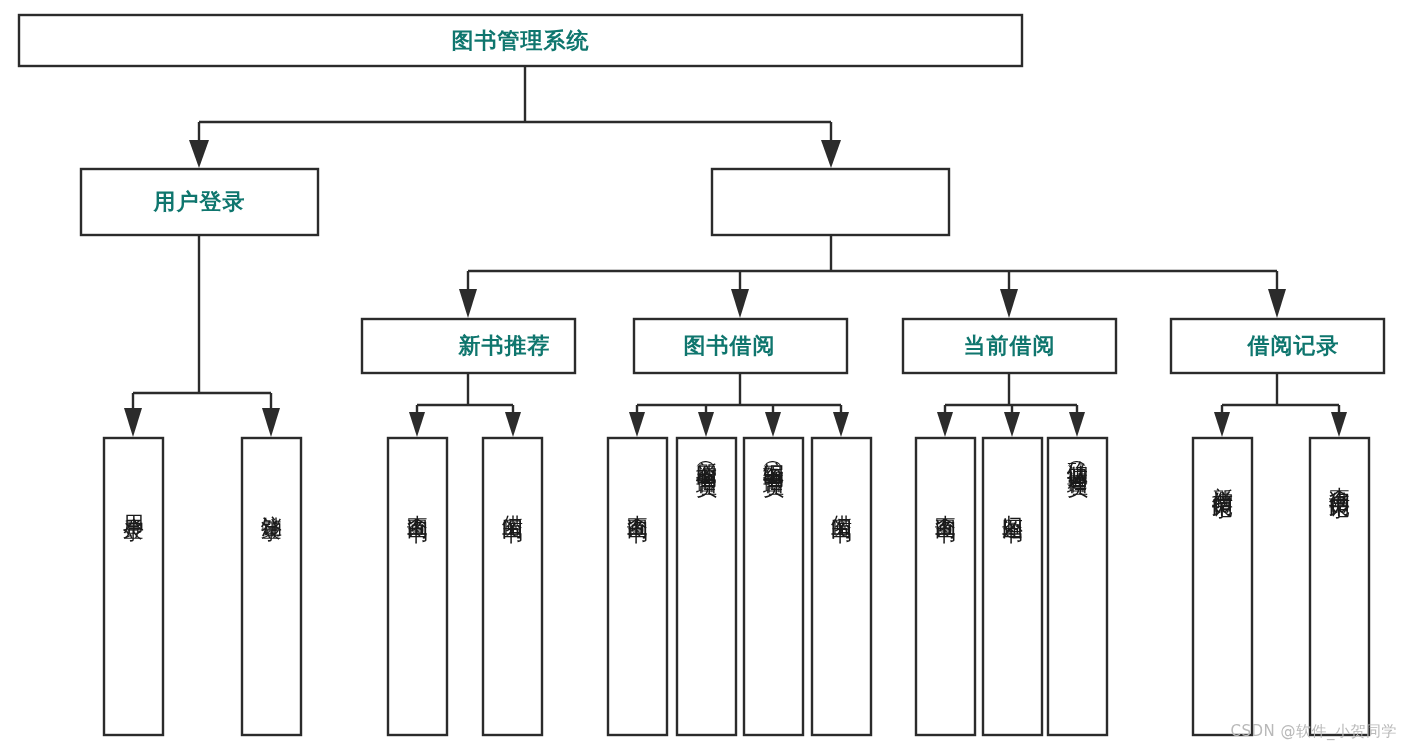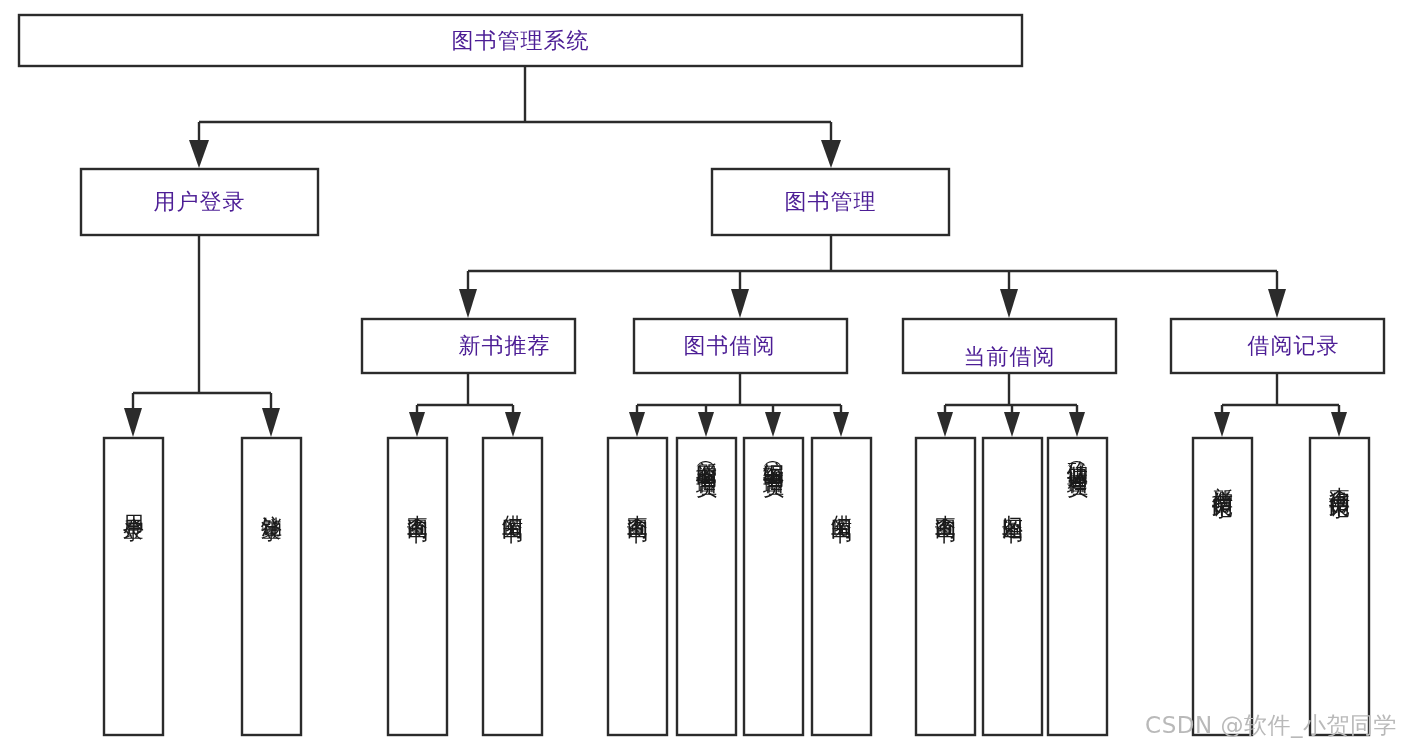--- a/index.html
+++ b/index.html
@@ -60,29 +60,30 @@
     white-space: nowrap;
   }
   .hlabel-wrap {
     position: absolute;
     display: flex;
     align-items: center;
     justify-content: center;
     pointer-events: none;
     font-family: "DejaVu Sans", "Liberation Sans", sans-serif;
     font-size: 22px;
-    color: #4c1d95;
+    color: #0f766e;
     letter-spacing: 1px;
+    font-weight: bold;
   }
   #watermark {
     position: absolute;
     right: 8px;
     bottom: 6px;
     font-family: "DejaVu Sans", "Liberation Sans", sans-serif;
-    font-size: 23px;
+    font-size: 15px;
     color: #b9b9b9;
     letter-spacing: 0.5px;
     user-select: none;
   }
 </style>
 </head>
 <body>
 
 <div id="diagram-root">
 
@@ -177,31 +178,28 @@
 
   </svg>
 
   <div class="hlabel-wrap" style="left:19px; top:15px; width:1003px; height:51px;">
     <span>图书管理系统</span>
   </div>
 
   <div class="hlabel-wrap" style="left:81px; top:169px; width:237px; height:66px;">
     <span>用户登录</span>
   </div>
-  <div class="hlabel-wrap" style="left:712px; top:169px; width:237px; height:66px;">
-    <span>图书管理</span>
-  </div>
 
   <div class="hlabel-wrap" style="left:362px; top:319px; width:213px; height:54px;padding-left:36px;">
     <span>新书推荐</span>
   </div>
   <div class="hlabel-wrap" style="left:634px; top:319px; width:191px; height:54px;">
     <span>图书借阅</span>
   </div>
-  <div class="hlabel-wrap" style="left:903px; top:335px; width:213px; height:44px;text-align:center;">
+  <div class="hlabel-wrap" style="left:903px; top:324px; width:213px; height:44px;text-align:center;">
     <span>当前借阅</span>
   </div>
   <div class="hlabel-wrap" style="left:1171px; top:319px; width:245px; height:54px;">
     <span>借阅记录</span>
   </div>
 
   <div class="vlabel-wrap" style="left:104px; top:498px; width:59px; height:237px;">
     <span>用户登录</span>
   </div>
   <div class="vlabel-wrap" style="left:242px; top:498px; width:59px; height:237px;">

